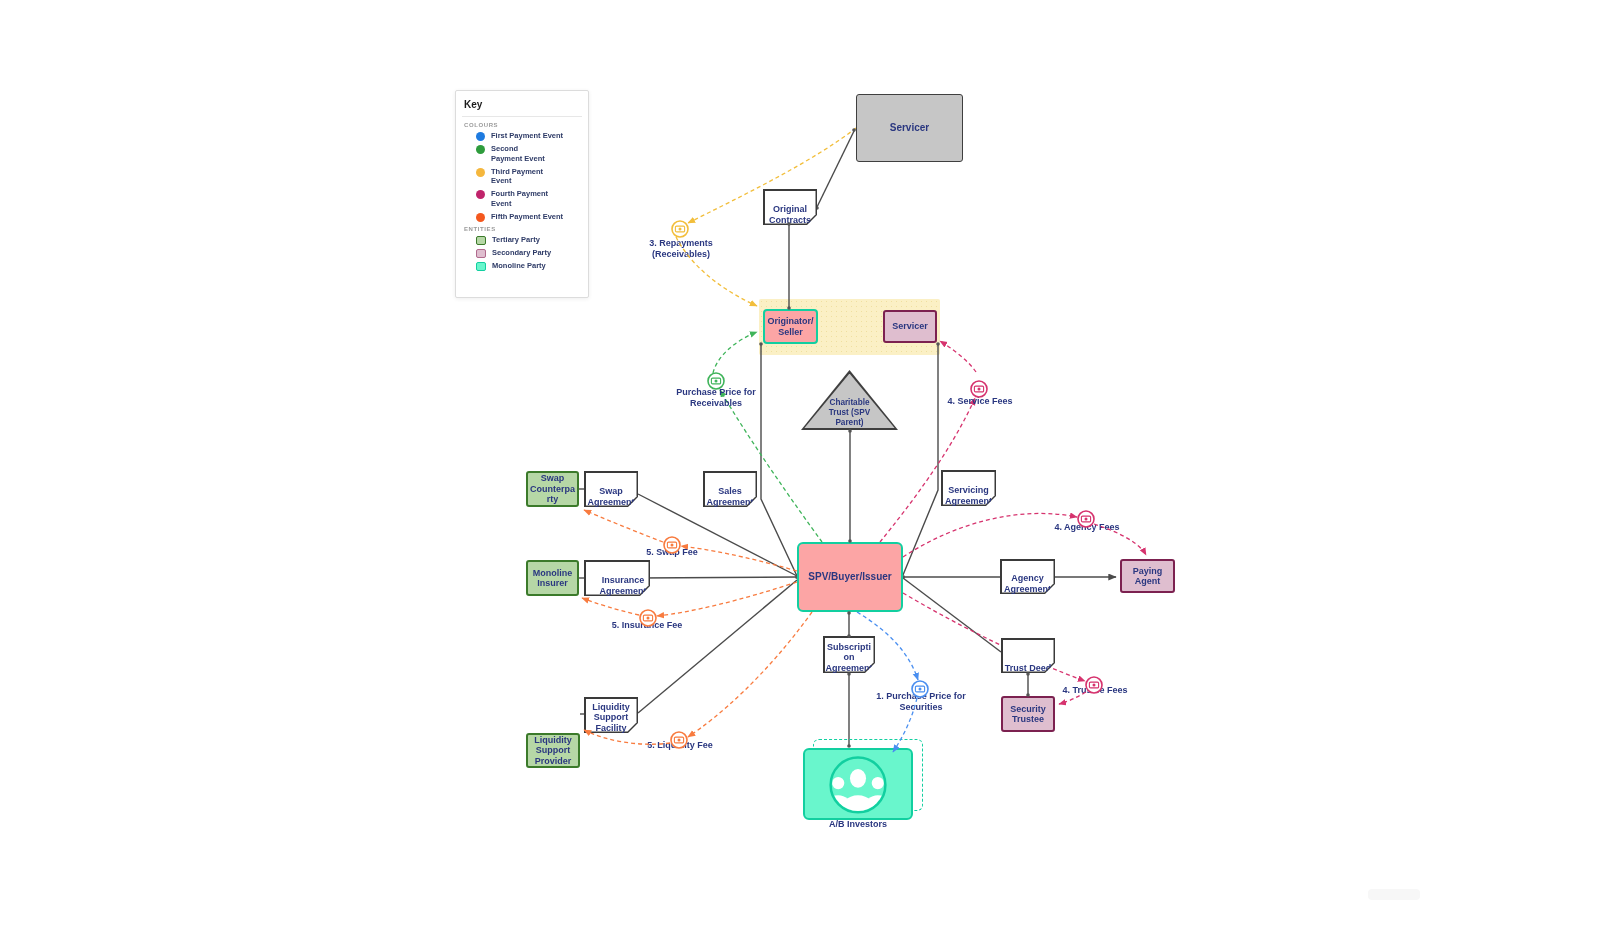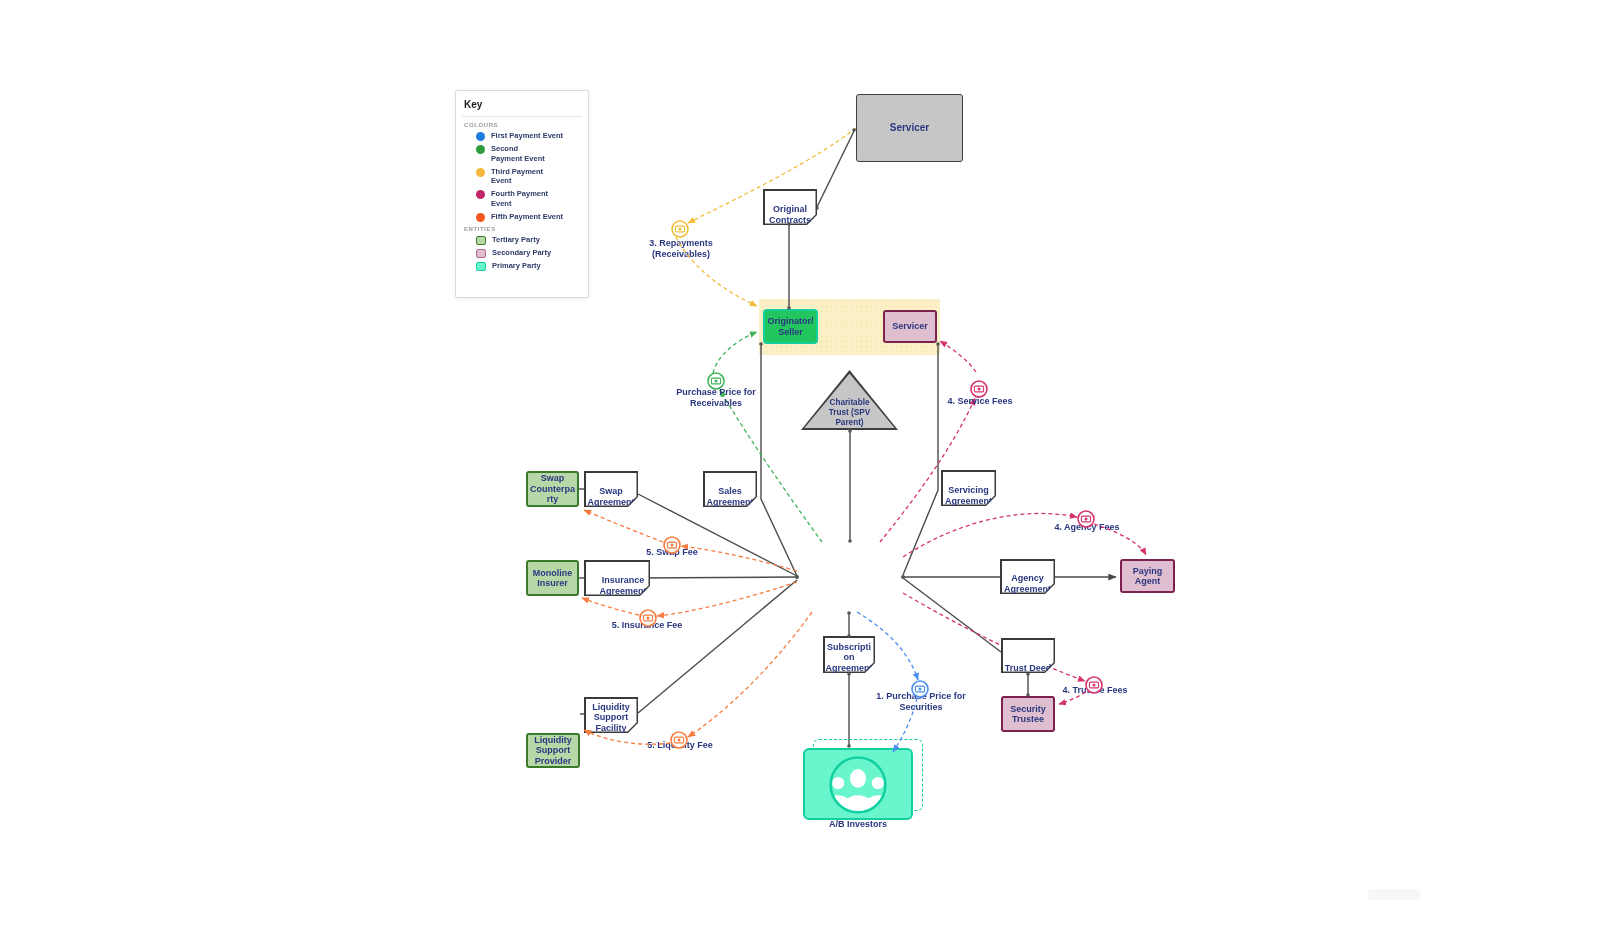--- a/index.html
+++ b/index.html
@@ -26,21 +26,21 @@
 
   
   .logo{position:absolute;left:222px;top:333px;z-index:4;display:flex;align-items:flex-start;}
   .logo-text{font-size:47px;font-weight:700;color:#16246B;letter-spacing:-1.2px;margin-left:16px;margin-top:18px;}
   .logo-reg{font-size:15px;font-weight:700;color:#16246B;vertical-align:26px;}
 
   
   .box{position:absolute;border-radius:3px;display:flex;align-items:center;justify-content:center;
     text-align:center;font-weight:700;font-size:9px;line-height:1.15;color:#2A3780;z-index:2;
     box-sizing:border-box;padding:2px;overflow-wrap:anywhere;}
-  .teal{background:#22c55e;border:2px solid #12CFA0;border-radius:4px;}
+  .teal{background:#fca5a5;border:2px solid #12CFA0;border-radius:4px;}
   .pink{background:#DFBECF;border:2px solid #7C2150;}
   .green{background:#B6D7A6;border:2px solid #3B7A2A;}
   .gray{background:#C6C6C6;border:1.6px solid #3F3F3F;font-size:10px;}
 
   .doc{position:absolute;z-index:2;background:#3a3a3a;
     clip-path:polygon(0 0,100% 0,100% calc(100% - 10px),calc(100% - 10px) 100%,0 100%);
     display:flex;align-items:flex-end;justify-content:center;}
   .doc .din{position:absolute;inset:1.5px;background:#fff;
     clip-path:polygon(0 0,100% 0,100% calc(100% - 9px),calc(100% - 9px) 100%,0 100%);}
   .doc .din::after{content:'';position:absolute;right:-2px;bottom:3.5px;width:13px;height:1.5px;
@@ -175,21 +175,21 @@
     <div class="krow">
       <span class="ksq e1"></span>
       <span class="klabel">Tertiary Party</span>
       </div>
     <div class="krow">
       <span class="ksq e2"></span>
       <span class="klabel">Secondary Party</span>
       </div>
     <div class="krow">
       <span class="ksq e3"></span>
-      <span class="klabel">Primary Party</span>
+      <span class="klabel">Monoline Party</span>
       </div>
   </div>
 
 
   <div class="box gray" style="left:856px;top:94px;width:107px;height:68px;">
       <span>Servicer</span>
     </div>
 
   <div class="doc" style="left:763px;top:189px;width:54px;height:36px;">
       <i class="din"></i>
@@ -225,20 +225,23 @@
     </div>
 
   <div class="box green" style="left:526px;top:560px;width:53px;height:36px;">
       <span>Monoline Insurer</span>
     </div>
   <div class="doc" style="left:584px;top:560px;width:54px;height:36px;padding-left:12px;">
       <i class="din"></i>
       <span>Insurance Agreement</span>
     </div>
 
+  <div class="box teal" style="left:797px;top:542px;width:106px;height:70px;font-size:10px;border-width:2.5px;border-radius:6px;">
+      <span>SPV/Buyer/Issuer</span>
+    </div>
 
   <div class="doc" style="left:1000px;top:559px;width:55px;height:35px;">
       <i class="din"></i>
       <span>Agency Agreement</span>
     </div>
   <div class="box pink" style="left:1120px;top:559px;width:55px;height:34px;">
       <span>Paying Agent</span>
     </div>
 
   <div class="doc" style="left:823px;top:636px;width:52px;height:37px;">

